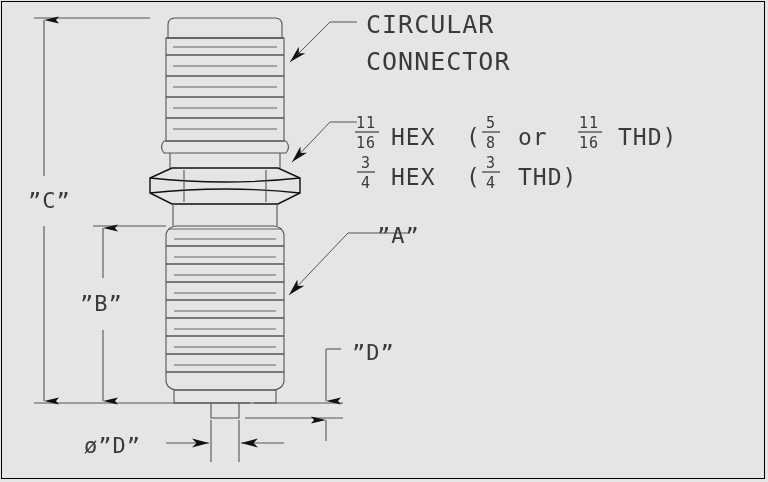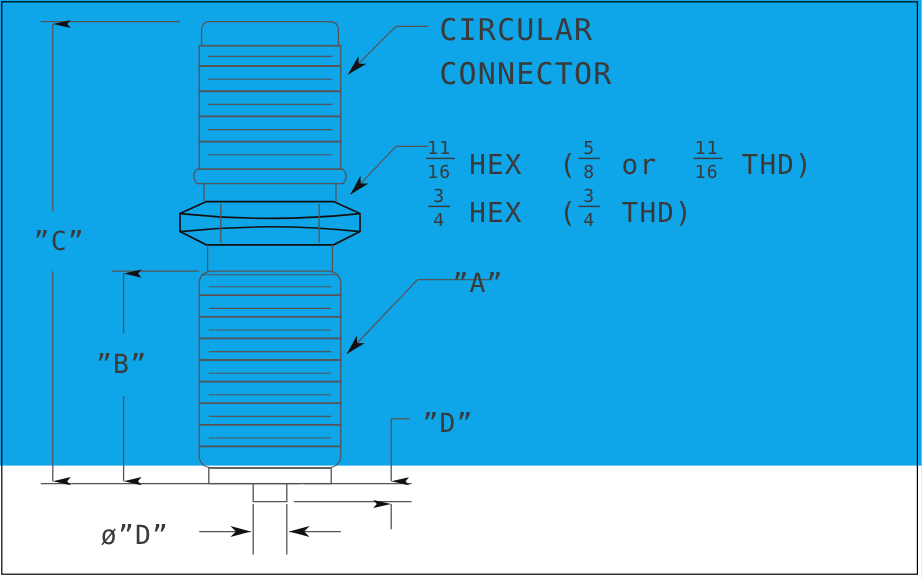--- a/index.html
+++ b/index.html
@@ -2,21 +2,21 @@
 <html><head>
 <meta charset="utf-8">
 <title>Circular Connector Dimension Drawing</title>
 <style>
   html,body{margin:0;padding:0;background:#ffffff;}
   body{
     width:768px;height:482px;overflow:hidden;
     font-family:"DejaVu Sans Mono","Liberation Mono",monospace;
     color:#000;
   }
-  #sheet{position:relative;width:768px;height:388px;background:#0ea5e9;}
+  #sheet{position:relative;width:768px;height:482px;background:#e5e5e5;}
   #frame{
     position:absolute;left:1px;top:1px;
     width:764px;height:478px;
     border:1px solid #000;
     box-sizing:border-box;
   }
   svg#drawing{position:absolute;left:0;top:0;width:768px;height:482px;}
   .txt{
     font-family:"DejaVu Sans Mono","Liberation Mono",monospace;
     fill:#3a3a3a;

